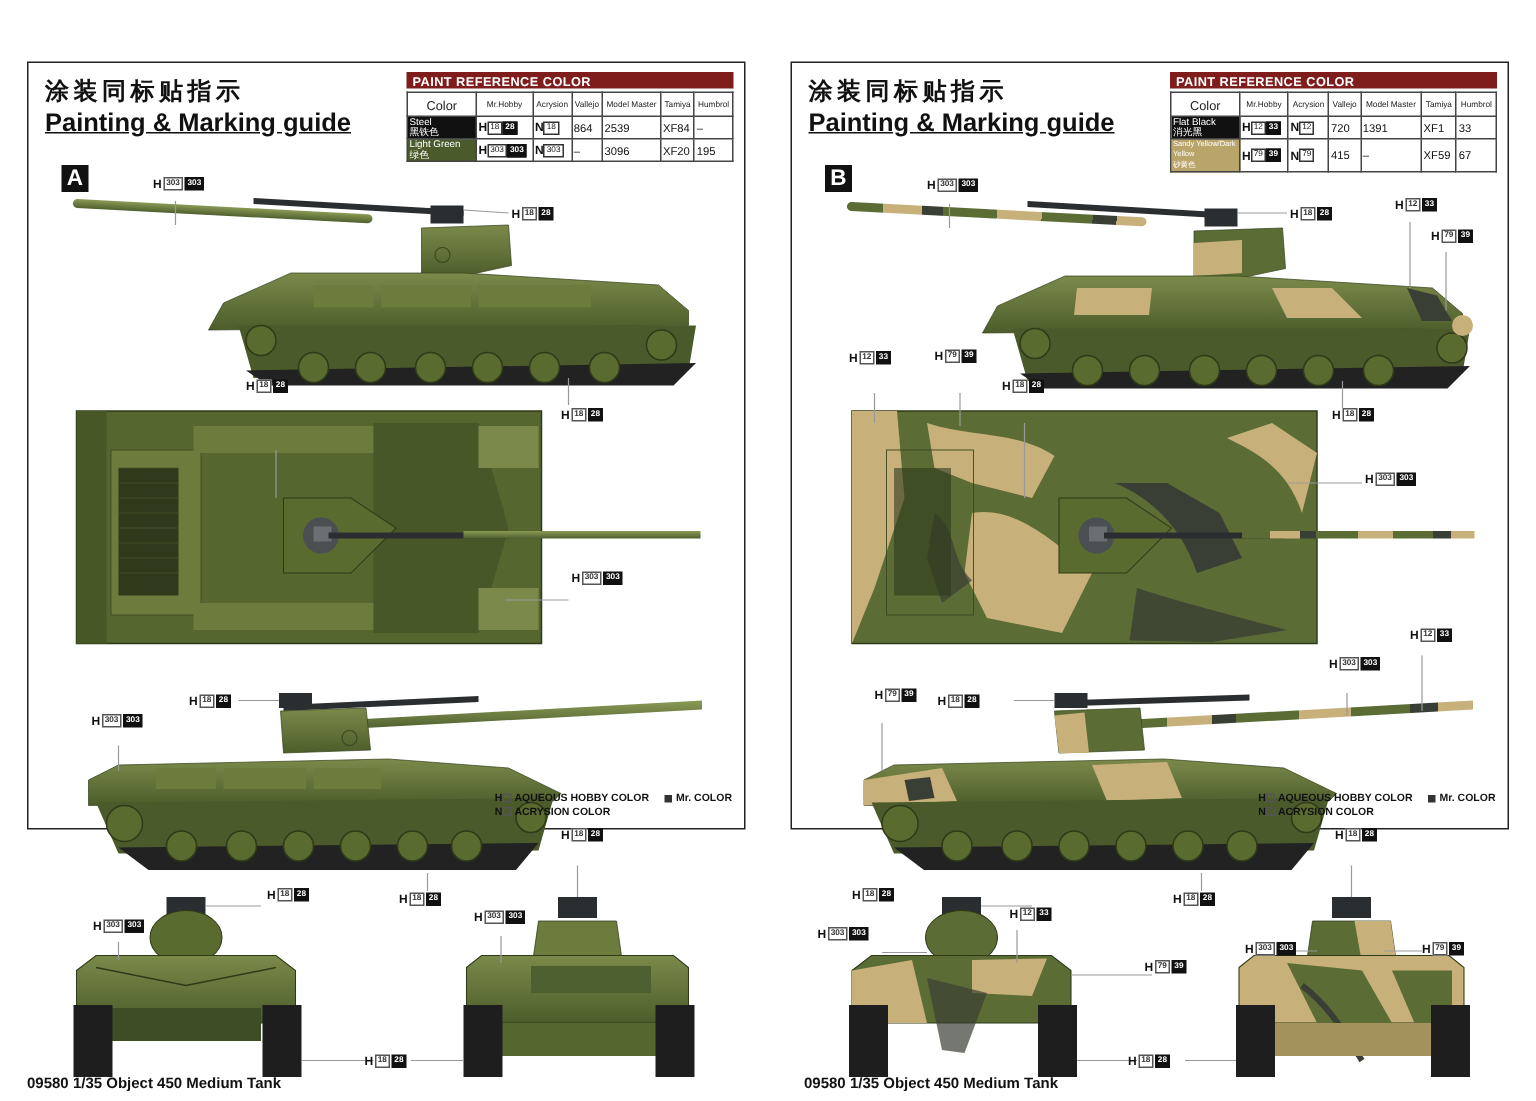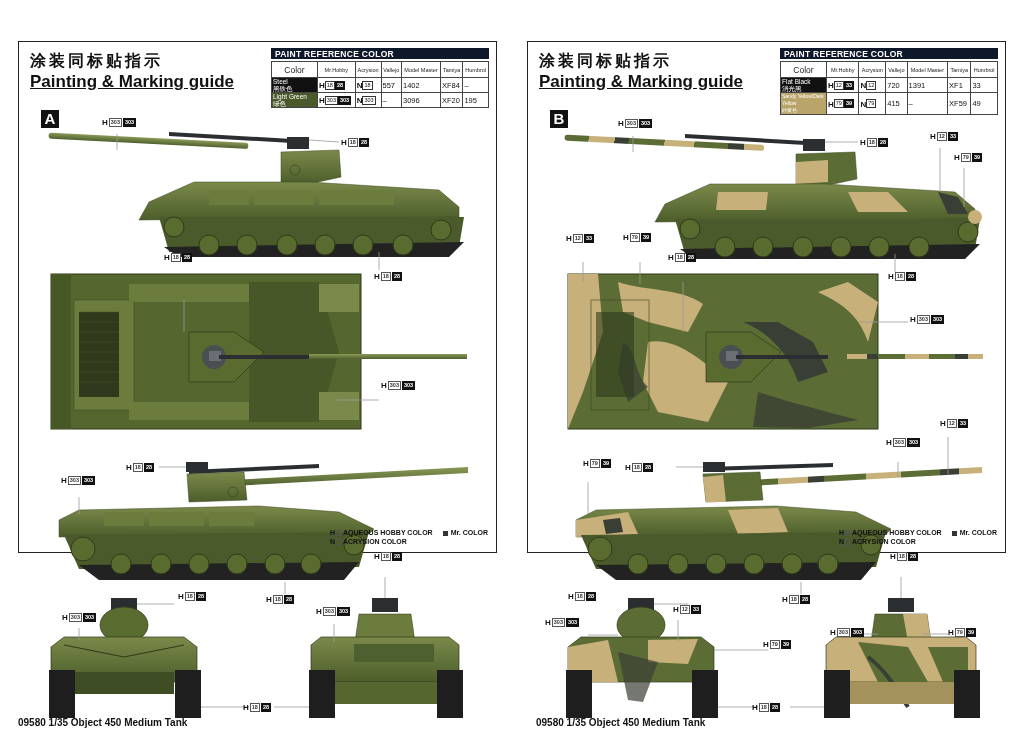--- a/index.html
+++ b/index.html
@@ -9,21 +9,21 @@
   .page { position: absolute; top: 13px; width: 479px; height: 512px; border: 1px solid #222; background: #fff; margin-top: 28px; }
   .page.left { left: 18px; }
   .page.right { left: 527px; }
 
   .title-cn { position: absolute; left: 11px; top: 9px; font-family: "DejaVu Sans", sans-serif; font-size: 16px; font-weight: bold; letter-spacing: 3px; color: #111; }
   .title-en { position: absolute; left: 11px; top: 30px; font-family: "Liberation Sans", sans-serif; font-size: 17px; font-weight: bold; color: #111; text-decoration: underline; }
 
   .scheme-badge { position: absolute; left: 22px; top: 68px; width: 18px; height: 18px; background: #111; color: #fff; font-weight: bold; font-size: 15px; line-height: 18px; text-align: center; font-family: "Liberation Sans", sans-serif; }
 
   .paint-ref { position: absolute; left: 252px; top: 6px; width: 218px; }
-  .paint-ref .ref-title { background: #0f172a; color: #fff; font-weight: bold; font-size: 8.5px; padding: 1px 4px; letter-spacing: 0.3px; height: 11px; line-height: 10px; }
+  .paint-ref .ref-title { background: #7f1d1d; color: #fff; font-weight: bold; font-size: 8.5px; padding: 1px 4px; letter-spacing: 0.3px; height: 11px; line-height: 10px; }
   .paint-ref table { border-collapse: collapse; width: 100%; margin-top: 2px; font-family: "Liberation Sans", sans-serif; }
   .paint-ref td, .paint-ref th { border: 1px solid #444; font-size: 7.5px; height: 15px; padding: 0 1px; }
   .paint-ref th { font-weight: normal; font-size: 5.5px; color: #222; height: 16px; }
   .paint-ref th.col-color { font-size: 8.5px; }
   .paint-ref td.swatch { color: #fff; font-size: 6.5px; line-height: 7px; width: 46px; }
   .paint-ref td.swatch span { display: block; }
   .codebox { display: inline-block; font-size: 5.5px; border: 1px solid #333; padding: 0 1px; line-height: 7px; vertical-align: middle; }
   .codebox.dark { background: #111; color: #fff; border-color: #111; font-weight: bold; }
   .codeH { font-size: 8px; font-weight: bold; vertical-align: middle; }
 
@@ -64,22 +64,22 @@
         <th>Tamiya</th>
         <th>Humbrol</th>
       </tr>
       <tr>
         <td class="swatch" style="background:#111;">
           <span>Steel</span>
           <span>黑铁色</span>
         </td>
         <td><span class="codeH">H</span><span class="codebox">18</span><span class="codebox dark">28</span></td>
         <td><span class="codeH">N</span><span class="codebox">18</span></td>
-        <td>557</td>
-        <td>1402</td>
+        <td>864</td>
+        <td>2539</td>
         <td>XF84</td>
         <td>–</td>
       </tr>
       <tr>
         <td class="swatch" style="background:#4a5a2a;">
           <span>Light Green</span>
           <span>绿色</span>
         </td>
         <td><span class="codeH">H</span><span class="codebox">303</span><span class="codebox dark">303</span></td>
         <td><span class="codeH">N</span><span class="codebox">303</span></td>
@@ -317,21 +317,21 @@
       <tr>
         <td class="swatch" style="background:#b9a46a;font-size:5px;">
           <span>Sandy Yellow/Dark Yellow</span>
           <span>砂黄色</span>
         </td>
         <td><span class="codeH">H</span><span class="codebox">79</span><span class="codebox dark">39</span></td>
         <td><span class="codeH">N</span><span class="codebox">79</span></td>
         <td>415</td>
         <td>–</td>
         <td>XF59</td>
-        <td>49</td>
+        <td>67</td>
       </tr>
     </tbody>
       </table>
   </div>
 
   <div class="scheme-badge">B</div>
 
   <svg class="art" width="479" height="703" viewBox="0 0 479 703">
     <defs>
       <linearGradient id="gB" x1="0" y1="0" x2="0" y2="1">

